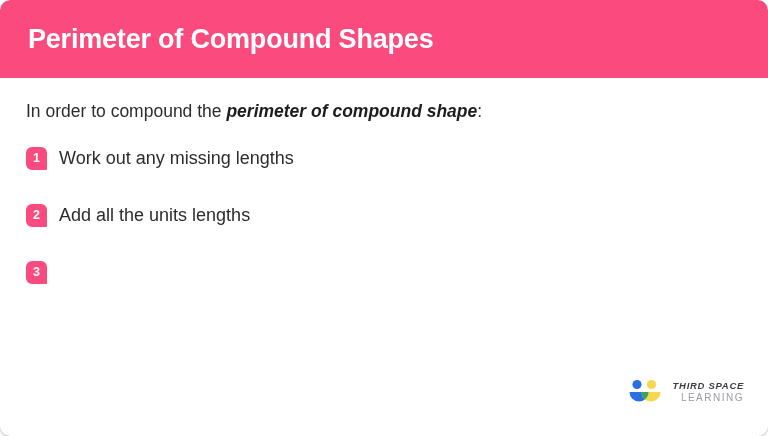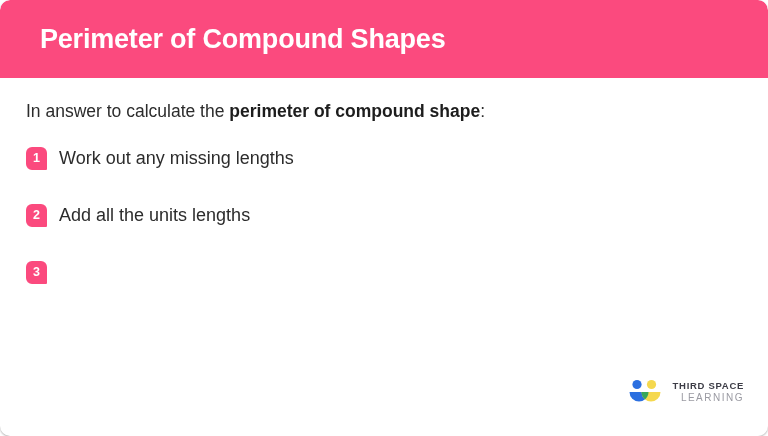--- a/index.html
+++ b/index.html
@@ -28,21 +28,21 @@
     left: 0;
     top: 0;
     width: 768px;
     height: 78px;
     background: #fb4a7e;
     border-top-left-radius: 10px;
     border-top-right-radius: 10px;
     display: flex;
     align-items: center;
     box-sizing: border-box;
-    padding-left: 40px;
+    padding-left: 28px;
   }
   .header-title {
     color: #ffffff;
     font-size: 27px;
     font-weight: bold;
     letter-spacing: -0.2px;
     line-height: 1;
     white-space: nowrap;
   }
 
@@ -60,20 +60,21 @@
   .intro {
     font-size: 17.5px;
     color: #2c2c2c;
     line-height: 1.35;
     margin: 0 0 12px 0;
     white-space: nowrap;
   }
   .intro .bold {
     font-weight: bold;
     color: #1d1d1d;
+    font-style: italic;
   }
 
   .steps {
     margin: 0;
     padding: 0;
     list-style: none;
   }
   .step {
     display: flex;
     align-items: center;
@@ -121,20 +122,21 @@
   .logo-words {
     display: flex;
     flex-direction: column;
     line-height: 1;
   }
   .logo-top {
     font-size: 9.5px;
     font-weight: bold;
     letter-spacing: 0.7px;
     color: #3c3c46;
+    font-style: italic;
   }
   .logo-bottom {
     font-size: 10px;
     letter-spacing: 1.5px;
     color: #9a9aa2;
     margin-top: 3px;
     text-align: right;
   }
 </style>
 </head>
@@ -142,21 +144,21 @@
 
 <div class="slide">
 
   <div class="header">
     <div class="header-title">Perimeter of Compound Shapes</div>
   </div>
 
   <div class="body">
 
     <p class="intro">
-      <span>In answer to calculate the </span><span class="bold">perimeter of compound shape</span><span>:</span>
+      <span>In order to compound the </span><span class="bold">perimeter of compound shape</span><span>:</span>
     </p>
 
     <ul class="steps">
 
       <li class="step">
         <span class="step-badge">1</span>
         <span class="step-text">Work out any missing lengths</span>
       </li>
 
       <li class="step">

